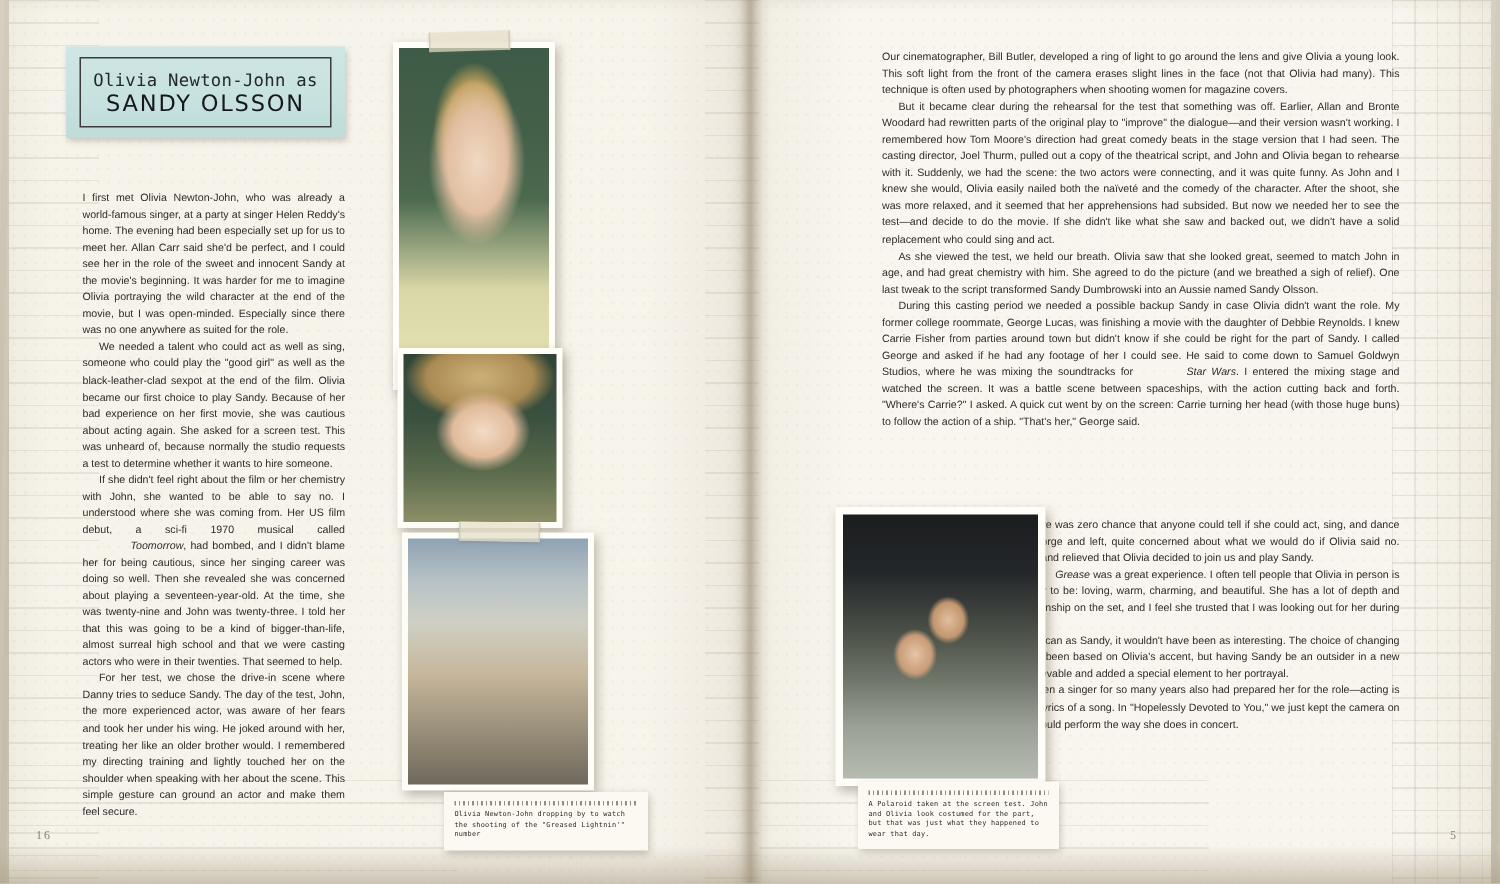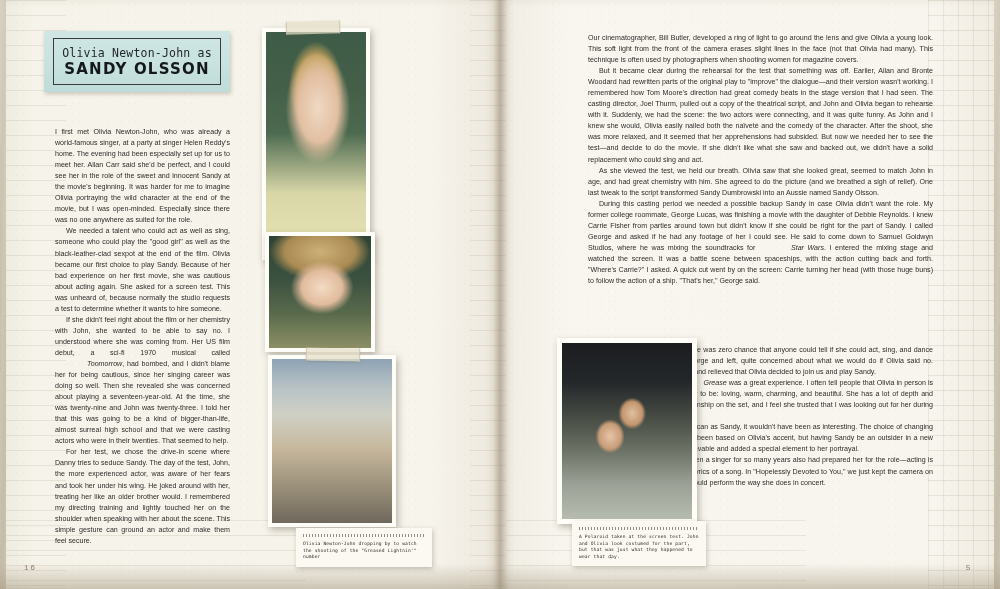--- a/index.html
+++ b/index.html
@@ -79,21 +79,21 @@
     position:absolute;inset:7px 9px;
     border:1px solid #3b3b3b;
     display:flex;flex-direction:column;align-items:center;justify-content:center;
   }
   #title-line1{
     font-family:"DejaVu Sans Mono","Liberation Mono",monospace;
     font-size:11.5px;color:#23282b;letter-spacing:.2px;white-space:nowrap;text-align:center;
   }
   #title-line2{
     font-family:"DejaVu Sans","Liberation Sans",sans-serif;
-    font-weight:bold;font-size:15px;color:#15191b;letter-spacing:1.2px;
+    font-weight:normal;font-size:15px;color:#15191b;letter-spacing:1.2px;
     margin-top:0;white-space:nowrap;
   }
 
   
   .col{
     position:absolute;
     font-family:"Liberation Sans", sans-serif;
     font-size:7.1px;line-height:11.05px;
     color:#2d2c2a;
     text-align:justify;
@@ -173,22 +173,22 @@
   }
   .caption .ctext{
     font-family:"DejaVu Sans Mono","Liberation Mono",monospace;
     font-size:4.6px;line-height:6.6px;color:#2b2a27;letter-spacing:.15px;
   }
   #caption-greased{left:296px;top:528px;width:122px;}
   #caption-polaroid{left:572px;top:521px;width:120px;}
 
   
   .pageno{
-    position:absolute;bottom:17px;
-    font-family:Liberation Mono, monospace;
+    position:absolute;bottom:28px;
+    font-family:Liberation Serif, serif;
     font-size:8px;color:#8f7d70;letter-spacing:1.4px;z-index:6;
   }
   #pageno-left{left:24px;}
   #pageno-right{right:28px;}
 
   
   #desk-strip{
     position:absolute;left:0;right:0;bottom:0;height:26px;
     background:linear-gradient(180deg, rgba(175,163,140,.0) 0%, rgba(172,160,136,.30) 55%, rgba(160,147,122,.45) 100%);
     pointer-events:none;z-index:2;

